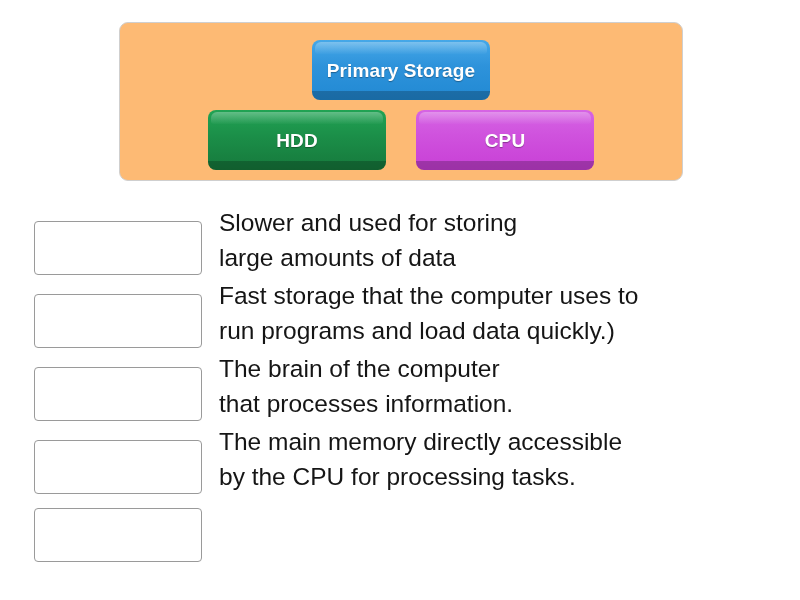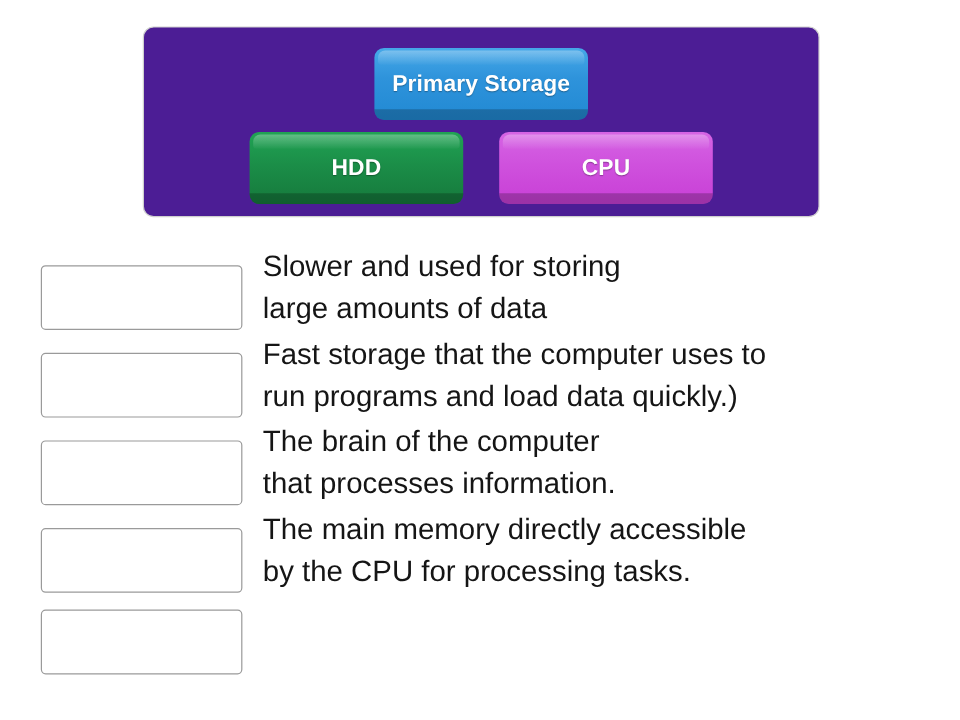--- a/index.html
+++ b/index.html
@@ -20,21 +20,21 @@
   
   #tile-bank {
     position: absolute;
     left: 119px;
     top: 22px;
     width: 564px;
     height: 159px;
     box-sizing: border-box;
     border: 1px solid #cfcfcf;
     border-radius: 9px;
-    background: #4c1d95;
+    background: #fdba74;
   }
 
   .tile-row {
     position: absolute;
     left: 0;
     width: 100%;
     height: 62px;
     display: flex;
     justify-content: center;
     align-items: flex-start;

